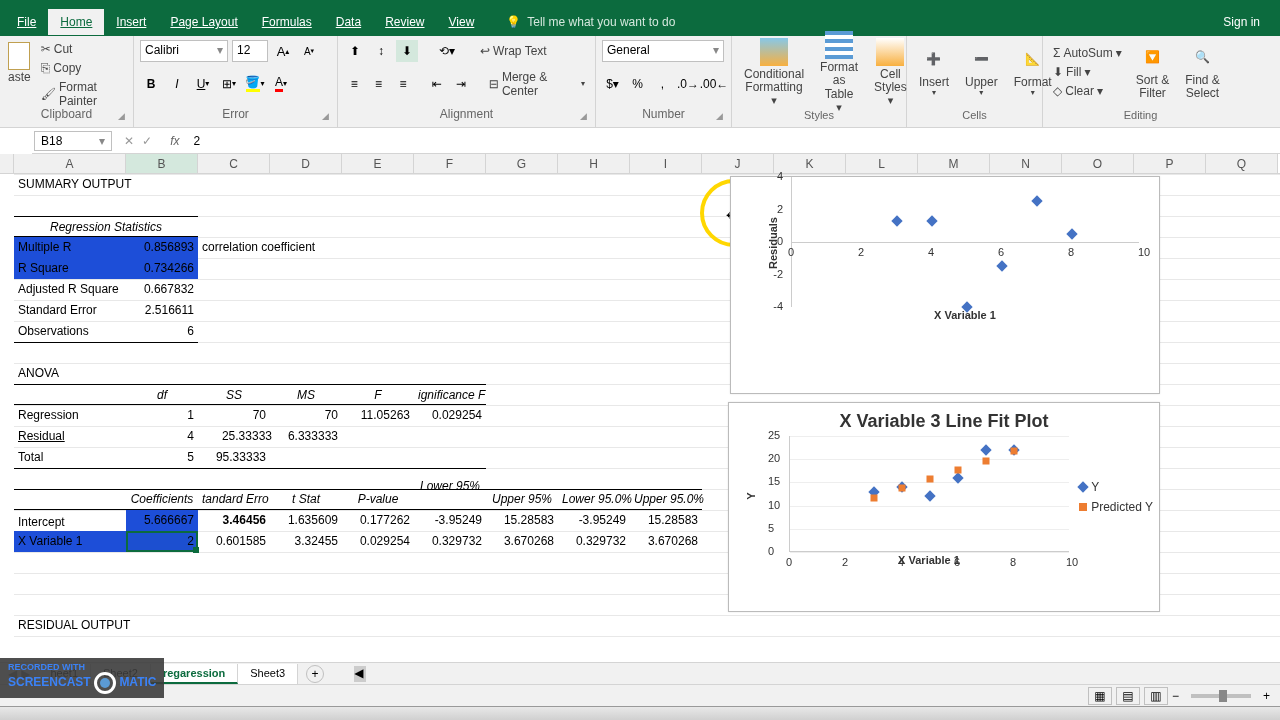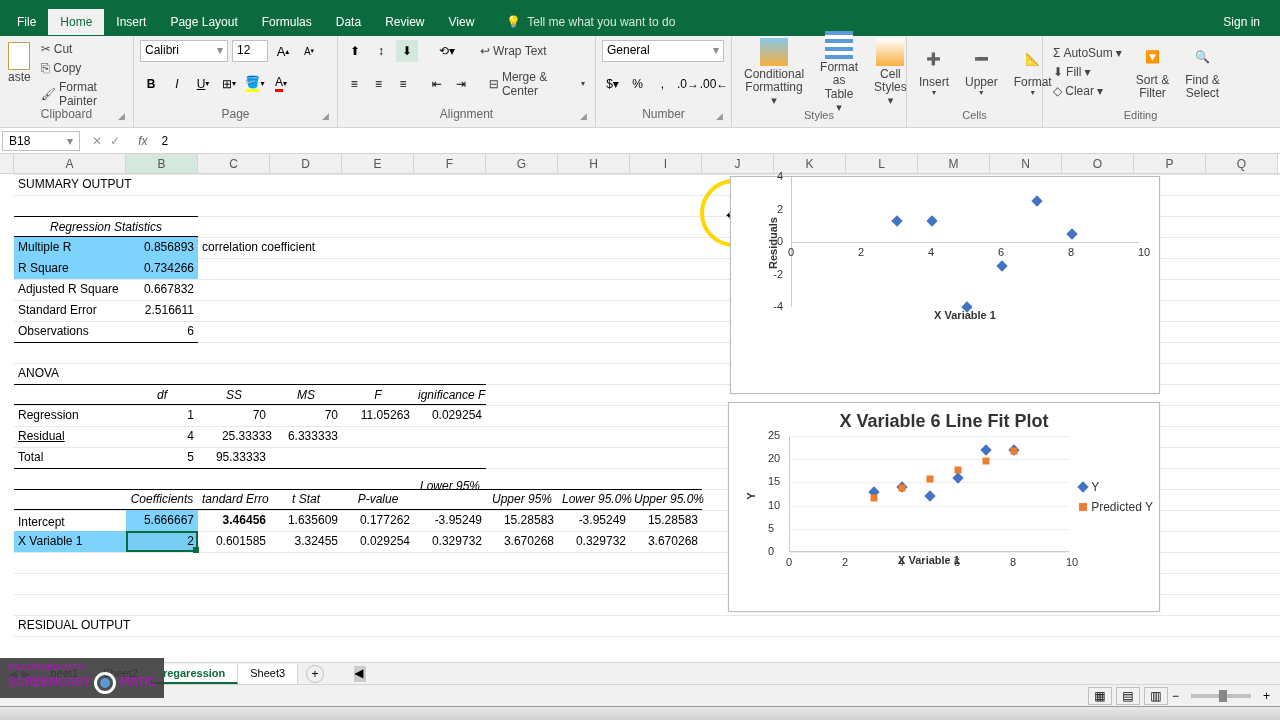--- a/index.html
+++ b/index.html
@@ -3,21 +3,21 @@
 <meta charset="utf-8">
 <style>
 * { margin: 0; padding: 0; box-sizing: border-box; font-family: 'Segoe UI', Tahoma, sans-serif; font-size: 12px; }
 body { background: #fff; overflow: hidden; width: 1280px; height: 720px; position: relative; }
 
 
 .titlebar { height: 8px; background: #0c6b3e; }
 
 
 .ribbon-tabs { display: flex; align-items: center; height: 28px; background: #0c6b3e; color: #fff; padding-left: 5px; }
-.ribbon-tabs .tab { padding: 6px 12px; cursor: pointer; }
+.ribbon-tabs .tab { padding: 6px 12px; cursor: pointer; text-decoration: underline; }
 .ribbon-tabs .tab.active { background: #f1f1f1; color: #0c6b3e; }
 .ribbon-tabs .signin { margin-left: auto; padding-right: 20px; }
 .ribbon-tabs .tell-me { display: flex; align-items: center; margin-left: 20px; color: #d4e8dd; gap: 6px; }
 
 
 .ribbon { display: flex; background: #f1f1f1; height: 92px; border-bottom: 1px solid #d4d4d4; }
 .ribbon-group { border-right: 1px solid #d4d4d4; padding: 4px 6px; display: flex; flex-direction: column; justify-content: space-between; }
 .group-label { text-align: center; color: #666; font-size: 11px; padding: 2px 0; position: relative; }
 .group-label .launcher { position: absolute; right: 2px; bottom: 2px; font-size: 9px; color: #999; }
 .ribbon-row { display: flex; align-items: center; gap: 4px; }
@@ -29,42 +29,42 @@
 .paste-btn { display: flex; flex-direction: column; align-items: center; padding: 2px; color: #444; }
 .clip-small { display: flex; flex-direction: column; gap: 1px; }
 
 
 .font-select { border: 1px solid #c0c0c0; background: #fff; padding: 2px 4px; height: 22px; }
 .font-name { width: 88px; }
 .font-size { width: 36px; }
 .mini-btn { width: 22px; height: 22px; display: flex; align-items: center; justify-content: center; border: 1px solid transparent; cursor: pointer; }
 
 
-.formula-bar { display: flex; align-items: center; height: 26px; border-bottom: 1px solid #d4d4d4; background: #fff; }
+.formula-bar { display: flex; align-items: center; height: 26px; border-bottom: 1px solid #d4d4d4; background: #fff; margin-left: 32px; }
 .name-box { width: 78px; border: 1px solid #c0c0c0; padding: 2px 6px; margin: 2px; background: #fff; display: flex; justify-content: space-between; align-items: center; }
 .formula-btns { display: flex; gap: 8px; padding: 0 10px; color: #999; }
 .fx { font-style: italic; color: #666; padding: 0 8px; }
 .formula-input { flex: 1; padding: 2px 6px; border: none; }
 
 
 .grid-area { position: relative; height: 490px; overflow: hidden; background: #fff; }
 .col-headers { display: flex; height: 20px; border-bottom: 1px solid #d4d4d4; }
 .corner { width: 28px; background: #f0f0f0; border-right: 1px solid #d4d4d4; }
 .col-h { background: #f0f0f0; border-right: 1px solid #d4d4d4; text-align: center; line-height: 20px; color: #555; }
 .col-h.sel { background: #d4e8dd; }
 .rows-container { position: relative; }
 .cell-grid { position: absolute; left: 14px; top: 0; right: 0; }
 .gridlines { position: absolute; inset: 0; }
 .vline { position: absolute; top: 0; bottom: 0; width: 1px; background: #e8e8e8; }
 .hline { position: absolute; left: 0; right: 0; height: 1px; background: #e8e8e8; }
 .cell { position: absolute; height: 21px; padding: 2px 4px; white-space: nowrap; overflow: visible; line-height: 17px; }
 .cell.right { text-align: right; }
 .cell.italic { font-style: italic; }
 .cell.center { text-align: center; }
-.yellow { background: #7dd3fc; }
+.yellow { background: #1d4ed8; }
 
 
 .selected-cell { position: absolute; border: 2px solid #0c6b3e; background: rgba(12,107,62,0.05); }
 .fill-handle { position: absolute; width: 6px; height: 6px; background: #0c6b3e; bottom: -3px; right: -3px; }
 
 
 .chart-box { position: absolute; background: #fff; border: 1px solid #bbb; box-shadow: 0 0 2px rgba(0,0,0,0.1); }
 .chart-title { text-align: center; font-weight: bold; font-size: 18px; padding: 8px 0 4px; color: #333; }
 .chart-body { position: relative; }
 .axis-label-y { position: absolute; transform: rotate(-90deg); transform-origin: center; font-size: 11px; font-weight: bold; color: #333; }
@@ -87,21 +87,21 @@
 .sheet-tab.active { font-weight: bold; color: #0c6b3e; border-bottom: 2px solid #0c6b3e; }
 .scroll-track { flex: 1; background: #f1f1f1; margin-left: 30px; height: 16px; position: relative; }
 
 
 .status-bar { position: absolute; bottom: 14px; left: 0; right: 0; height: 22px; background: #f1f1f1; border-top: 1px solid #d4d4d4; display: flex; align-items: center; justify-content: flex-end; padding: 0 10px; gap: 4px; }
 .view-btn { width: 24px; height: 18px; border: 1px solid #c0c0c0; display: flex; align-items: center; justify-content: center; }
 .zoom-slider { width: 60px; height: 4px; background: #c0c0c0; position: relative; margin: 0 8px; }
 .zoom-thumb { width: 8px; height: 12px; background: #888; position: absolute; top: -4px; left: 28px; }
 
 
-.watermark { position: absolute; bottom: 22px; left: 0; display: flex; align-items: center; color: #a21caf; background: rgba(60,60,60,0.9); padding: 4px 8px; font-size: 13px; font-weight: bold; gap: 4px; }
+.watermark { position: absolute; bottom: 22px; left: 0; display: flex; align-items: center; color: #3b82f6; background: rgba(60,60,60,0.9); padding: 4px 8px; font-size: 13px; font-weight: bold; gap: 4px; }
 .watermark .circle { width: 22px; height: 22px; border: 3px solid #fff; border-radius: 50%; display: flex; align-items: center; justify-content: center; }
 .watermark .circle-inner { width: 10px; height: 10px; background: #5b9bd5; border-radius: 50%; }
 
 
 .taskbar { position: absolute; bottom: 0; left: 0; right: 0; height: 14px; background: linear-gradient(#e8e8e8, #d0d0d0); border-top: 1px solid #999; }
 </style>
 </head>
 <body>
 
 <div class="titlebar"></div>
@@ -169,21 +169,21 @@
       <div class="mini-btn">⊞<span style="font-size:8px">▾</span></div>
       <div class="mini-btn">
           <span style="border-bottom:3px solid #ffff00">🪣</span>
           <span style="font-size:8px">▾</span>
         </div>
       <div class="mini-btn">
           <span style="border-bottom:3px solid red">A</span>
           <span style="font-size:8px">▾</span>
         </div>
     </div>
-    <div class="group-label"><span>Page</span><span class="launcher">◢</span></div>
+    <div class="group-label"><span>Error</span><span class="launcher">◢</span></div>
   </div>
 
   <div class="ribbon-group" style="width:258px">
     <div class="ribbon-row">
       <div class="mini-btn">⬆</div>
       <div class="mini-btn">↕</div>
       <div class="mini-btn" style="background:#d4e8dd">⬇</div>
       <div style="width:10px"></div>
       <div class="mini-btn">⟲▾</div>
       <div style="width:10px"></div>
@@ -452,21 +452,21 @@
           <div class="data-point diamond-blue" style="left: 175px; top: 130px;"></div>
           <div class="data-point diamond-blue" style="left: 210px; top: 89.375px;"></div>
           <div class="data-point diamond-blue" style="left: 245px; top: 24.375px;"></div>
           <div class="data-point diamond-blue" style="left: 280px; top: 56.875px;"></div>
         </div>
       <div class="axis-label-x">X Variable 1</div>
     </div>
   </div>
 
   <div class="chart-box" style="left:728px;top:248px;width:432px;height:210px">
-    <div class="chart-title">X Variable 6 Line Fit  Plot</div>
+    <div class="chart-title">X Variable 3 Line Fit  Plot</div>
     <div class="chart-body" style="height:148px;margin:0 90px 0 60px;position:relative">
       <div class="axis-label-y" style="left:-42px;top:54px">Y</div>
       <div id="chart2-plot" style="position:relative;height:116px;border-left:1px solid #ccc;border-bottom:1px solid #ccc">
           <div class="tick-label" style="left: -22px; top: 109px;">0</div>
           <div style="position: absolute; left: 0px; right: 0px; top: 116px; border-top: 1px solid rgb(238, 238, 238);"></div>
           <div class="tick-label" style="left: -22px; top: 85.8px;">5</div>
           <div style="position: absolute; left: 0px; right: 0px; top: 92.8px; border-top: 1px solid rgb(238, 238, 238);"></div>
           <div class="tick-label" style="left: -22px; top: 62.6px;">10</div>
           <div style="position: absolute; left: 0px; right: 0px; top: 69.6px; border-top: 1px solid rgb(238, 238, 238);"></div>
           <div class="tick-label" style="left: -22px; top: 39.4px;">15</div>

